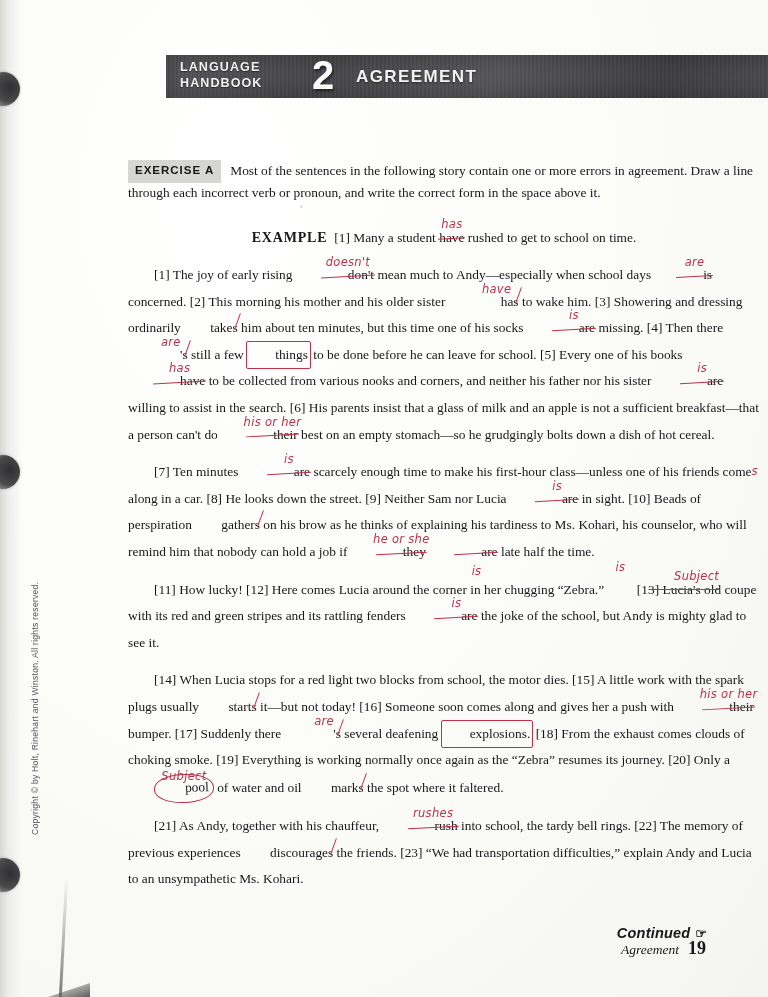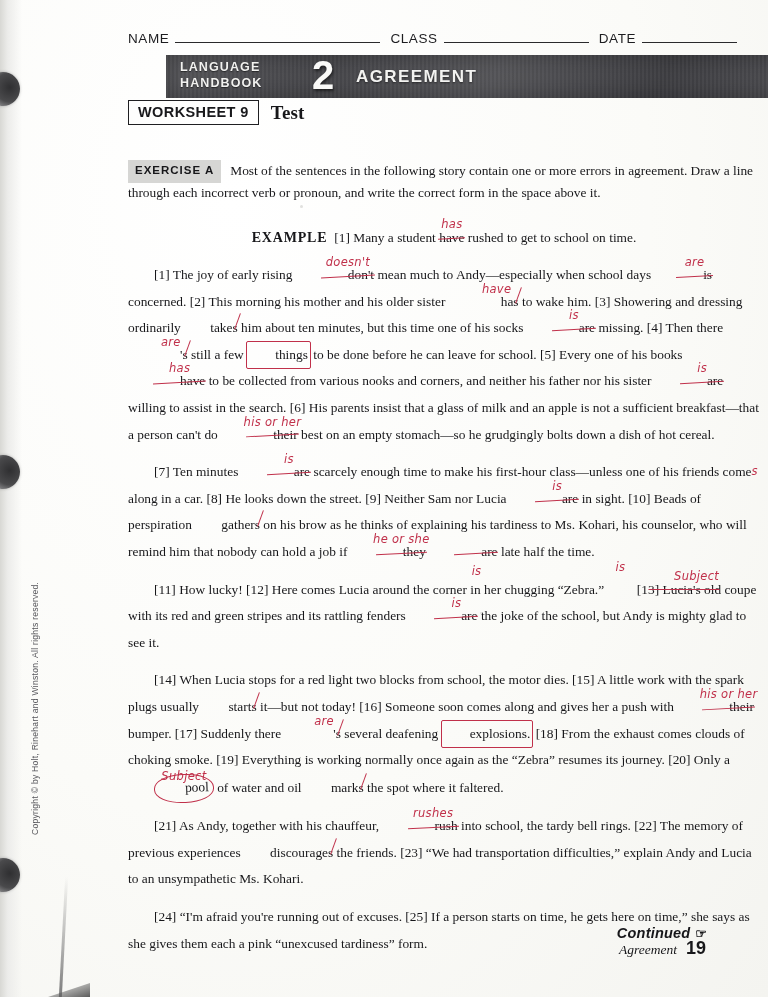--- a/index.html
+++ b/index.html
@@ -231,62 +231,50 @@
     font-family:Liberation Sans, sans-serif;
     font-style:italic;font-weight:bold;font-size:14.5px;
     letter-spacing:.2px;
   }
   .hand{font-style:normal;font-size:13px;margin-left:5px;letter-spacing:-1px;}
   .footer{
     position:absolute;right:62px;top:938px;
     display:flex;align-items:baseline;gap:9px;
   }
   .fname{font-family:"Liberation Serif", serif;font-style:italic;font-size:13.5px;}
-  .fnum{font-family:Liberation Sans, sans-serif;font-weight:bold;font-size:18px;}
+  .fnum{font-family:Liberation Serif, serif;font-weight:bold;font-size:18px;}
 </style>
 </head>
 <body>
 
 <div id="page">
 
   <div class="scan-edge"></div>
   <div class="scan-curl"></div>
   <div class="scan-curl-foot"></div>
 
   <div class="punch" style="top:72px;"></div>
   <div class="punch" style="top:455px;"></div>
   <div class="punch" style="top:858px;"></div>
 
   <div class="speck" style="left:300px;top:205px;width:3px;height:3px;"></div>
   <div class="speck" style="left:620px;top:470px;width:2px;height:2px;"></div>
   <div class="speck" style="left:480px;top:612px;width:3px;height:2px;"></div>
   <div class="speck" style="left:180px;top:760px;width:2px;height:2px;"></div>
 
-  <div class="nameline">
-    <span class="lbl">NAME</span>
-    <span class="rule r1"></span>
-    <span class="lbl">CLASS</span>
-    <span class="rule r2"></span>
-    <span class="lbl">DATE</span>
-    <span class="rule r3"></span>
-  </div>
 
   <div class="banner">
     <div class="lh">
       <span>LANGUAGE</span>
       <span>HANDBOOK</span>
     </div>
     <div class="bignum">2</div>
     <div class="bantitle">AGREEMENT</div>
   </div>
 
-  <div class="wsrow">
-    <div class="wsbox">WORKSHEET 9</div>
-    <div class="wstest">Test</div>
-  </div>
 
   <div class="directions">
     <span class="exlabel">EXERCISE A</span><span>Most of the sentences in the following story contain one or more errors in agreement. Draw a line through each incorrect verb or pronoun, and write the correct form in the space above it.</span>
   </div>
 
   <div class="example">
     <span class="exword">EXAMPLE</span><span>[1]</span>
     <span>Many a student</span>
     <span class="ann"><span class="above">has</span><span class="strike">have</span></span>
     <span>rushed to get to school on time.</span>
@@ -370,24 +358,20 @@
     <p class="para">
       <span>[21] As Andy, together with his chauffeur,</span>
       <span class="ann"><span class="above">rushes</span><span class="strike">rush</span></span>
       <span>into school, the tardy bell rings. [22] The</span>
       <span>memory of previous experiences</span>
       <span class="slash">discourages</span>
       <span>the friends. [23] “We had transportation difficulties,”</span>
       <span>explain Andy and Lucia to an unsympathetic Ms. Kohari.</span>
     </p>
 
-    <p class="para">
-      <span>[24] “I'm afraid you're running out of excuses. [25] If a person starts on time, he gets here on</span>
-      <span>time,” she says as she gives them each a pink “unexcused tardiness” form.</span>
-    </p>
 
   </div>
 
   <div class="copyright">Copyright © by Holt, Rinehart and Winston. All rights reserved.</div>
 
   <div class="continued">
     <span>Continued</span><span class="hand">☞</span>
   </div>
 
   <div class="footer">

